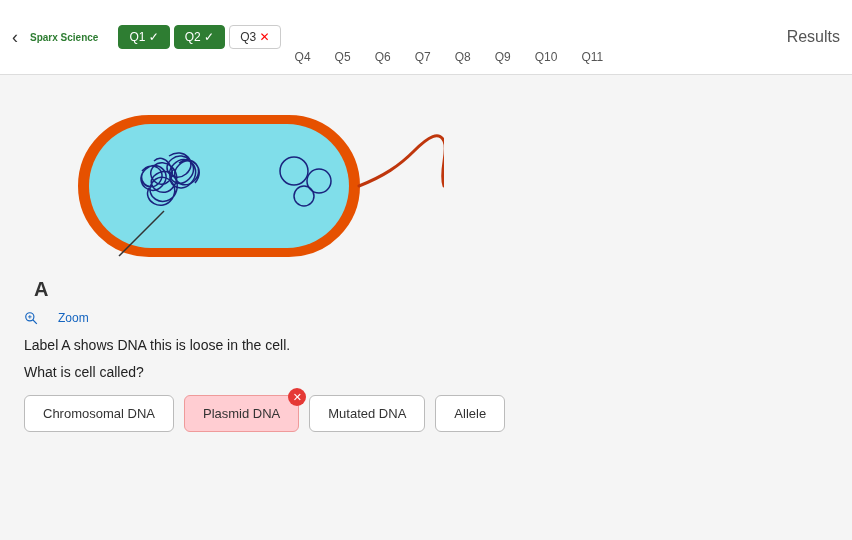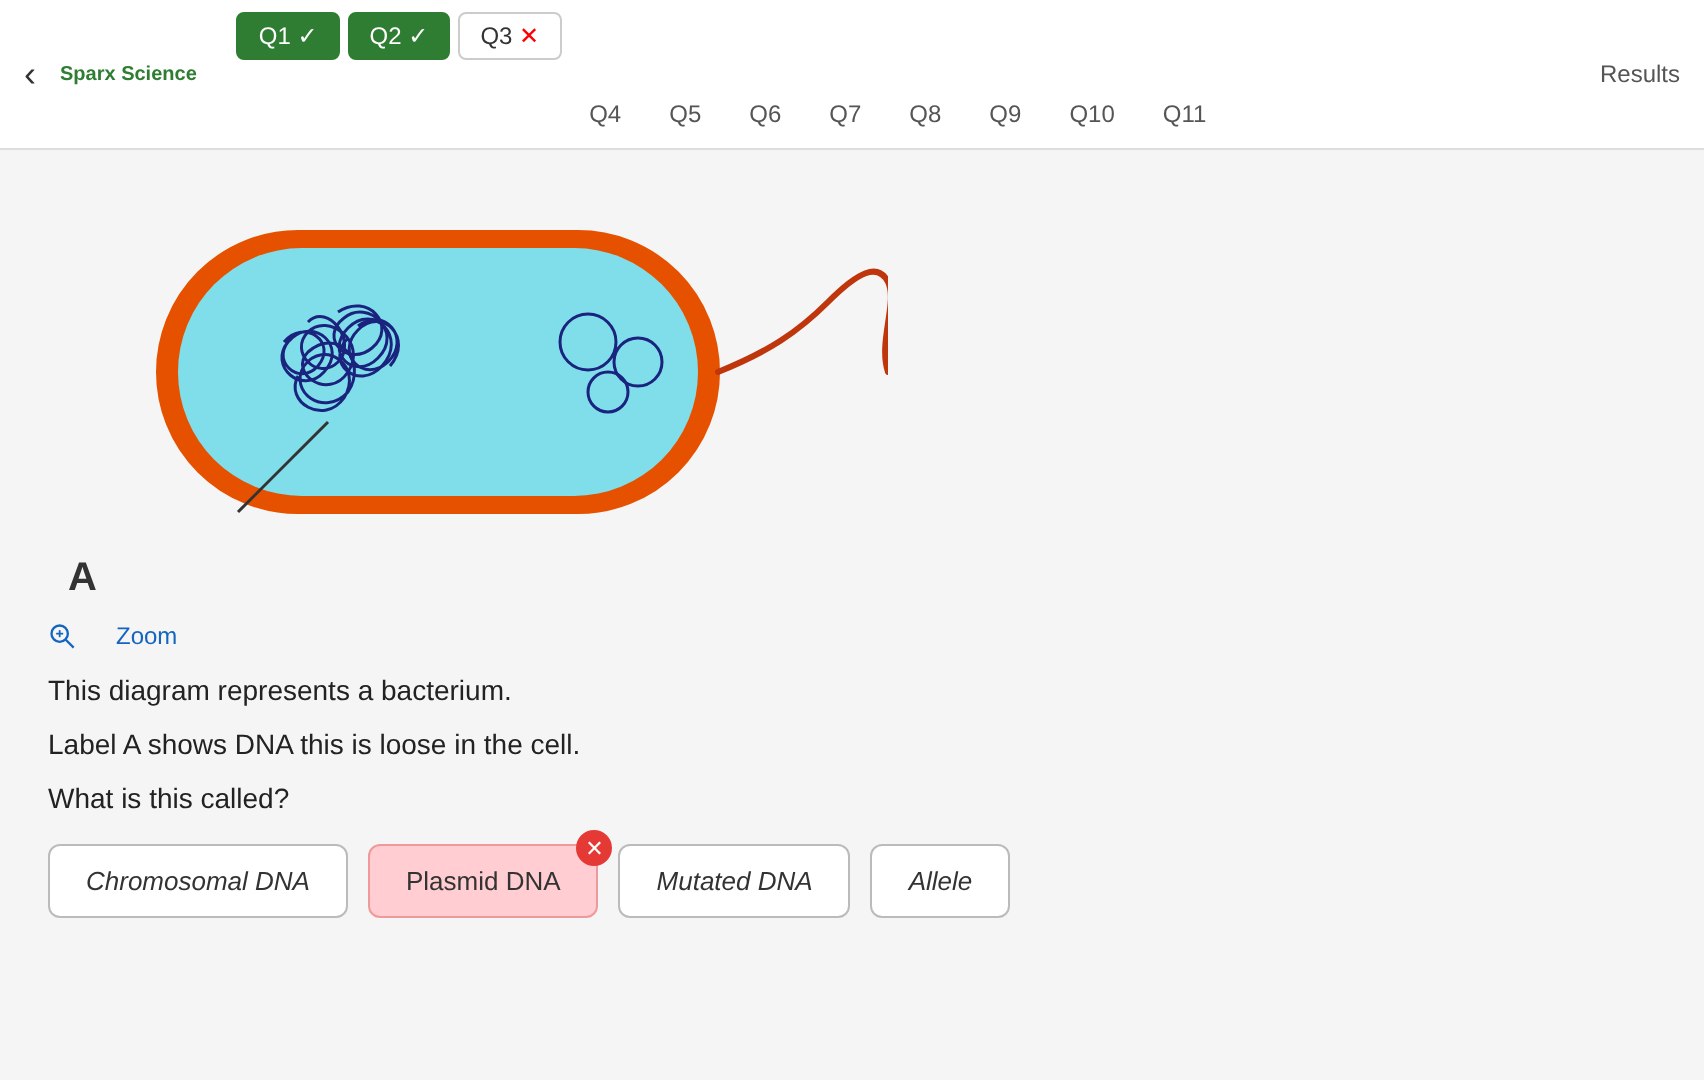--- a/index.html
+++ b/index.html
@@ -28,21 +28,21 @@
     }
     .brand {
       font-size: 10px;
       font-weight: bold;
       color: #2e7d32;
       margin-right: 12px;
     }
     .q-tabs {
       display: flex;
       gap: 4px;
-      align-items: flex-start;
+      align-items: center;
       flex: 1;
     }
     .q-tab {
       padding: 4px 10px;
       border-radius: 4px;
       font-size: 12px;
       cursor: pointer;
       border: 1px solid transparent;
       background: transparent;
       color: #555;
@@ -60,21 +60,21 @@
     .q-tab.wrong .x-mark {
       color: red;
     }
     .q-tab.inactive {
       background: transparent;
       color: #555;
       border: none;
       margin-top: 40px;
     }
     .results-btn {
-      font-size: 12px;
+      font-size: 16px;
       color: #555;
       margin-left: auto;
       text-align: center;
     }
 
     
     .main {
       background: #f5f5f5;
       padding: 16px 24px;
       height: calc(540px - 44px);
@@ -153,21 +153,20 @@
       border-radius: 50%;
       color: white;
       font-size: 11px;
       display: flex;
       align-items: center;
       justify-content: center;
     }
     .ans-btn.normal {
       background: #fff;
       border-color: #bbb;
-      font-style: italic;
     }
   </style>
 </head>
 <body>
 
 <div class="header">
   <span class="back-btn">‹</span>
   <span class="brand">Sparx Science</span>
   <div class="q-tabs">
 
@@ -220,23 +219,22 @@
   <div class="zoom-link">
     <svg width="14" height="14" viewBox="0 0 24 24">
       <circle cx="10" cy="10" r="7" stroke="#1565c0" stroke-width="2" fill="none"></circle>
       <line x1="15" y1="15" x2="22" y2="22" stroke="#1565c0" stroke-width="2"></line>
       <line x1="10" y1="7" x2="10" y2="13" stroke="#1565c0" stroke-width="1.5"></line>
       <line x1="7" y1="10" x2="13" y2="10" stroke="#1565c0" stroke-width="1.5"></line>
     </svg>
     <span>Zoom</span>
   </div>
 
-  <p class="question-text">This diagram represents a bacterium.</p>
   <p class="question-text">Label A shows DNA this is loose in the cell.</p>
-  <p class="question-text">What is this called?</p>
+  <p class="question-text">What is cell called?</p>
 
   <div class="answers-row">
     <button class="ans-btn normal">Chromosomal DNA</button>
     <button class="ans-btn selected-wrong">
       Plasmid DNA
       <span class="wrong-x">✕</span>
     </button>
     <button class="ans-btn normal">Mutated DNA</button>
     <button class="ans-btn normal">Allele</button>
   </div>

